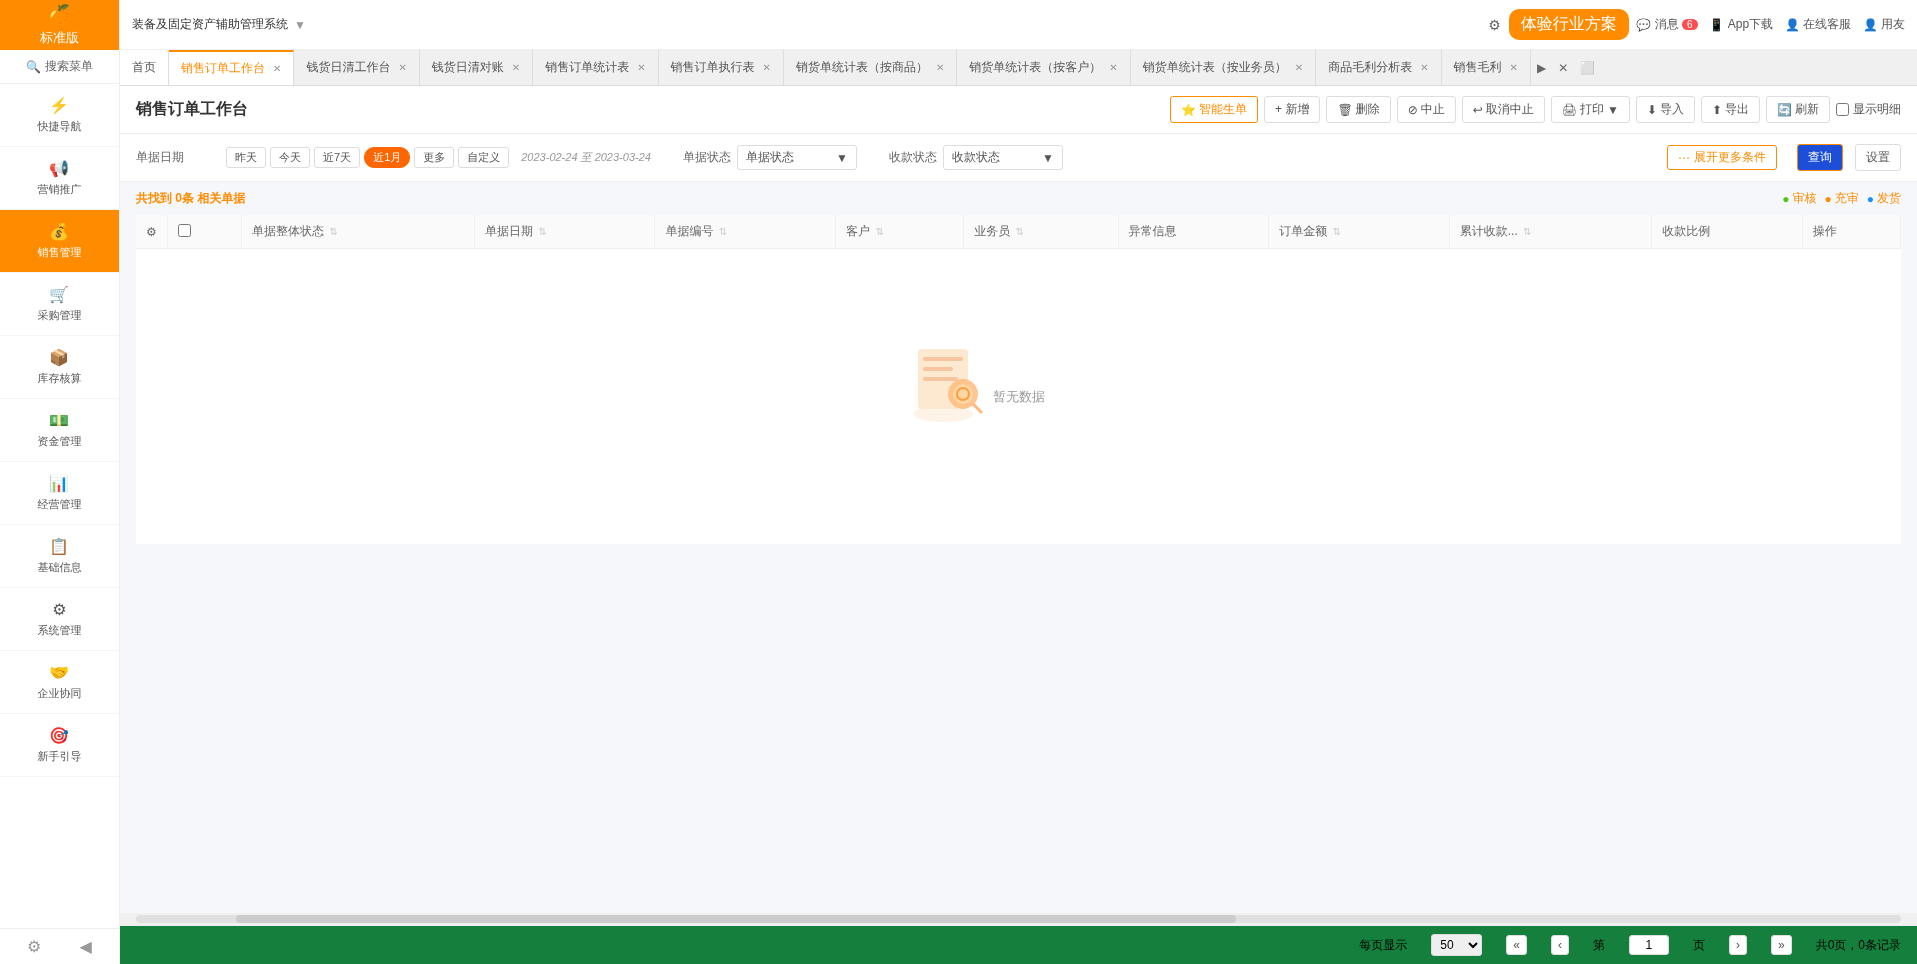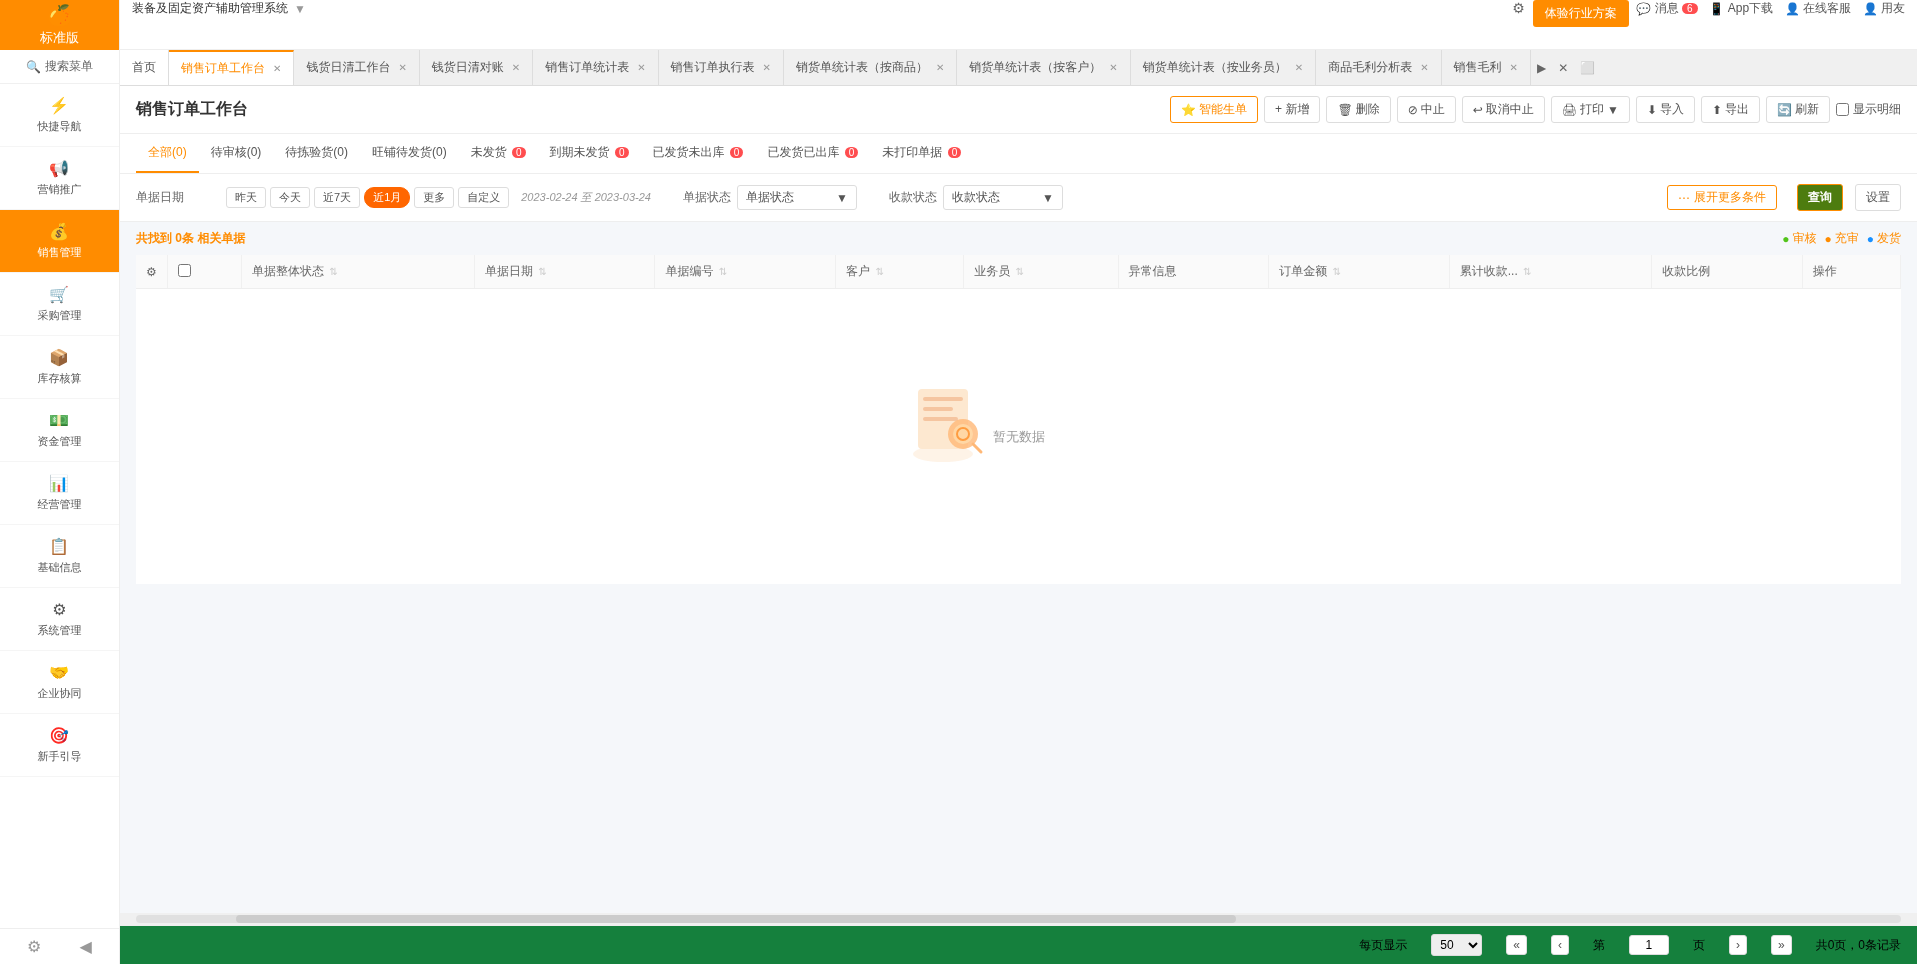--- a/index.html
+++ b/index.html
@@ -16,24 +16,24 @@
     .sidebar-item.active { background: #ff8c00; color: #fff; }
     .sidebar-item .icon { font-size: 16px; }
     .sidebar-item .label { font-size: 11px; }
     .sidebar-bottom { padding: 8px; display: flex; justify-content: space-around; border-top: 1px solid #eee; }
     .sidebar-bottom span { cursor: pointer; color: #999; font-size: 16px; }
 
     
     .main { flex: 1; display: flex; flex-direction: column; overflow: hidden; }
 
     
-    .top-header { height: 50px; background: #fff; border-bottom: 1px solid #eee; display: flex; align-items: flex-start; padding: 0 12px; gap: 8px; }
+    .top-header { height: 50px; background: #fff; border-bottom: 1px solid #eee; display: flex; align-items: center; padding: 0 12px; gap: 8px; }
     .system-title { font-size: 13px; color: #333; flex: 1; display: flex; align-items: center; gap: 6px; }
     .system-title .dropdown-icon { color: #999; cursor: pointer; }
-    .header-btn-industry { background: #ff8c00; color: #fff; border: none; padding: 5px 12px; border-radius: 3px; cursor: pointer; font-size: 12px; }
+    .header-btn-industry { background: #ff8c00; color: #fff; border: none; padding: 5px 12px; border-radius: 10px; cursor: pointer; font-size: 16px; }
     .header-right { display: flex; align-items: center; gap: 12px; color: #555; }
     .header-right .msg-item { position: relative; cursor: pointer; display: flex; align-items: center; gap: 3px; }
     .badge { background: #ff4d4f; color: #fff; border-radius: 10px; padding: 0 4px; font-size: 10px; min-width: 16px; text-align: center; }
     .gear-icon { cursor: pointer; color: #666; font-size: 14px; }
 
     
     .tab-bar { height: 36px; background: #f0f0f0; display: flex; align-items: center; border-bottom: 1px solid #ddd; overflow: hidden; }
     .tab-item { height: 100%; padding: 0 12px; display: flex; align-items: center; gap: 4px; cursor: pointer; white-space: nowrap; border-right: 1px solid #ddd; color: #555; font-size: 12px; flex-shrink: 0; }
     .tab-item.active { background: #fff; color: #ff8c00; border-top: 2px solid #ff8c00; }
     .tab-item .close-x { color: #999; font-size: 10px; margin-left: 4px; }
@@ -41,21 +41,21 @@
     .tab-nav-btn { padding: 0 6px; cursor: pointer; color: #666; font-size: 12px; display: flex; align-items: center; }
 
     
     .content { flex: 1; overflow: hidden; display: flex; flex-direction: column; background: #f5f7fa; padding: 0; }
 
     
     .page-header { background: #fff; padding: 10px 16px; display: flex; align-items: center; justify-content: space-between; border-bottom: 1px solid #eee; }
     .page-title { font-size: 16px; font-weight: bold; color: #333; }
     .page-actions { display: flex; gap: 6px; align-items: center; }
     .action-btn { padding: 4px 10px; border: 1px solid #ddd; background: #fff; border-radius: 3px; cursor: pointer; color: #555; font-size: 12px; display: flex; align-items: center; gap: 3px; }
-    .action-btn.primary { background: #4d7c0f; color: #fff; border-color: #ff8c00; font-weight: bold; }
+    .action-btn.primary { background: #1d4ed8; color: #fff; border-color: #ff8c00; }
     .action-btn.orange { background: #fff; color: #ff8c00; border-color: #ff8c00; }
     .checkbox-label { display: flex; align-items: center; gap: 4px; color: #555; cursor: pointer; }
 
     
     .sub-tabs { background: #fff; padding: 0 16px; border-bottom: 1px solid #eee; display: flex; align-items: center; }
     .sub-tab { padding: 10px 12px; cursor: pointer; color: #555; border-bottom: 2px solid transparent; font-size: 12px; white-space: nowrap; }
     .sub-tab.active { color: #ff8c00; border-bottom-color: #ff8c00; }
     .sub-tab .count-badge { background: #ff4d4f; color: #fff; border-radius: 10px; padding: 0 4px; font-size: 10px; margin-left: 2px; }
 
     
@@ -286,31 +286,20 @@
           <span>🔄</span>
           <span>刷新</span>
         </button>
         <label class="checkbox-label">
           <input type="checkbox" style="">
           <span>显示明细</span>
         </label>
       </div>
     </div>
 
-    <div class="sub-tabs">
-      <div class="sub-tab active">全部(0)</div>
-      <div class="sub-tab">待审核(0)</div>
-      <div class="sub-tab">待拣验货(0)</div>
-      <div class="sub-tab">旺铺待发货(0)</div>
-      <div class="sub-tab">未发货 <span class="count-badge">0</span></div>
-      <div class="sub-tab">到期未发货 <span class="count-badge">0</span></div>
-      <div class="sub-tab">已发货未出库 <span class="count-badge">0</span></div>
-      <div class="sub-tab">已发货已出库 <span class="count-badge">0</span></div>
-      <div class="sub-tab">未打印单据 <span class="count-badge">0</span></div>
-    </div>
 
     <div class="filter-area">
       <div class="filter-row">
         <div class="filter-item">
           <span class="filter-label">单据日期</span>
           <div class="filter-date-options">
             <button class="date-btn">昨天</button>
             <button class="date-btn">今天</button>
             <button class="date-btn">近7天</button>
             <button class="date-btn active">近1月</button>

